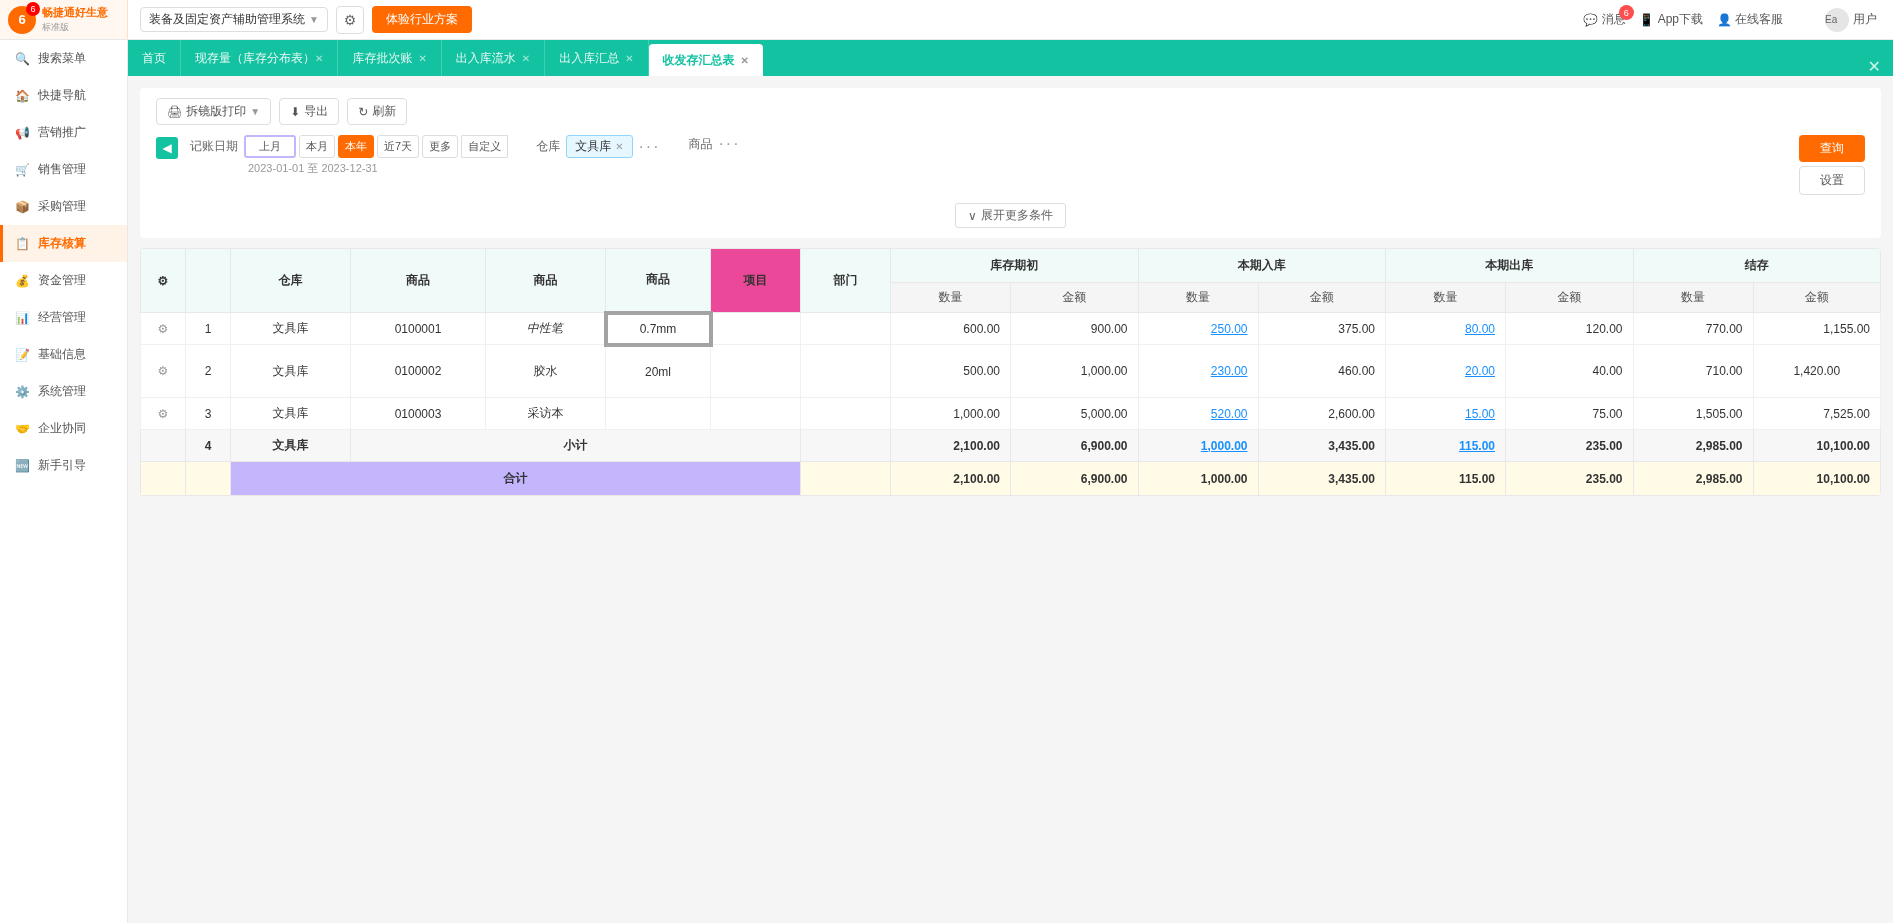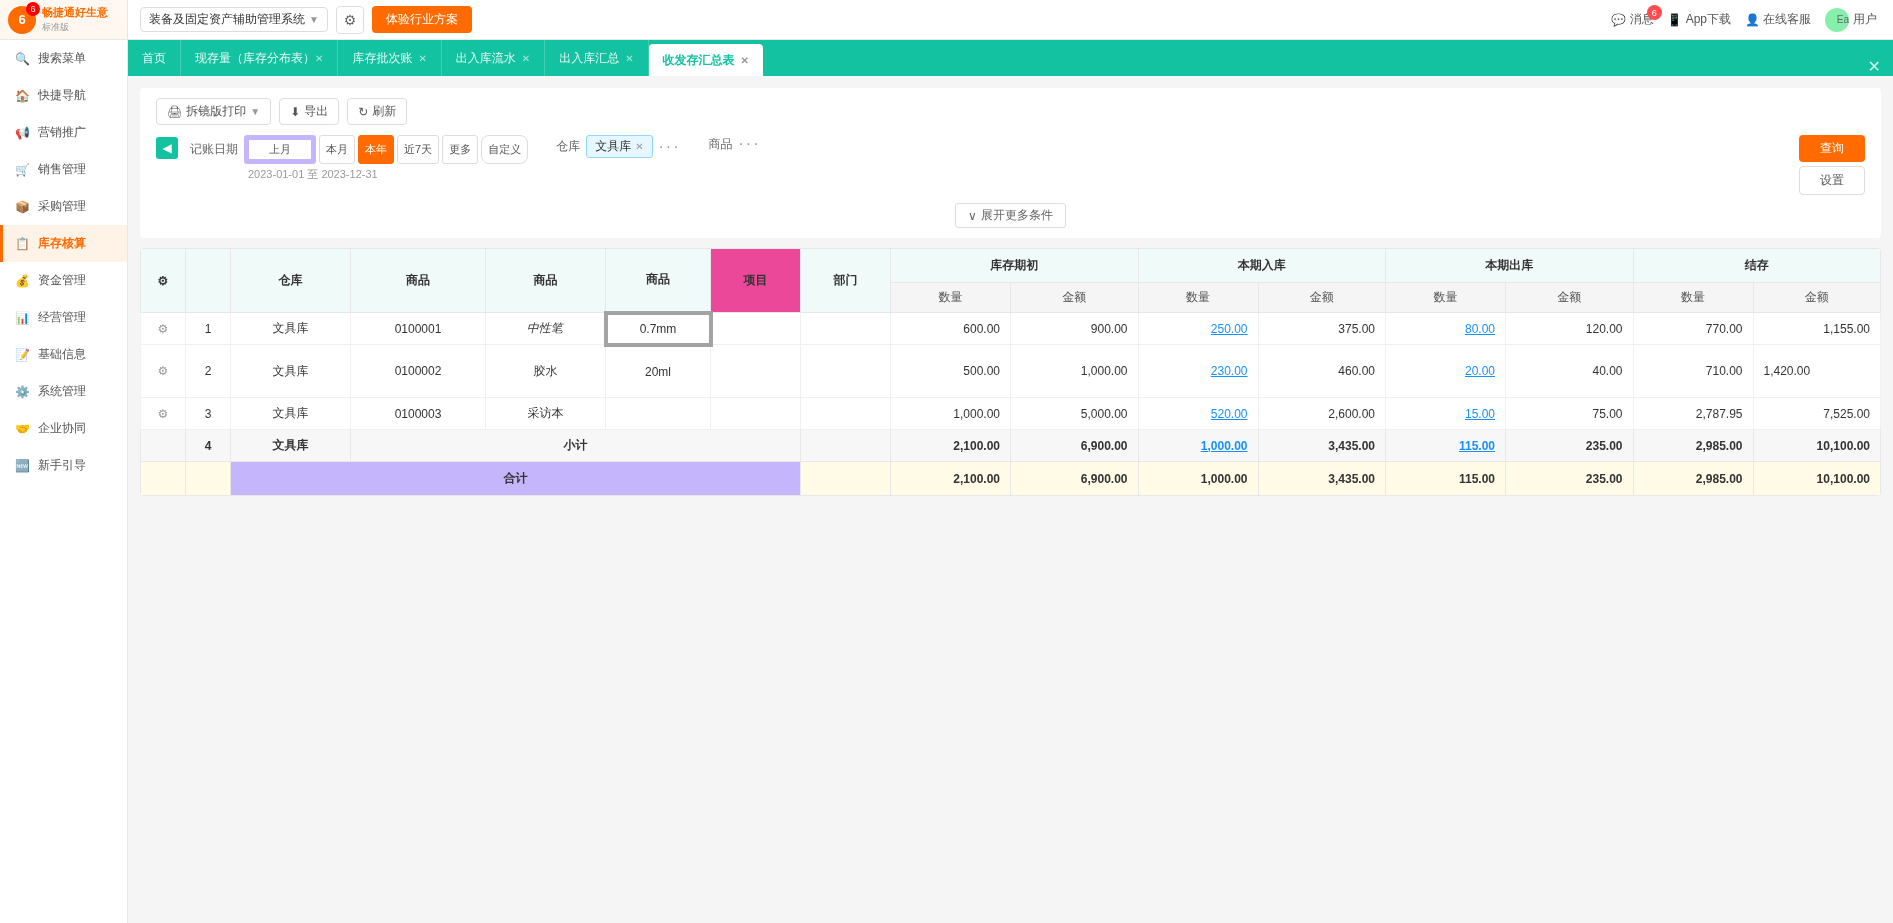--- a/index.html
+++ b/index.html
@@ -45,21 +45,21 @@
     </div>
     <div style="display:flex;align-items:center;gap:3px;cursor:pointer;font-size:12px;color:#555;">
       <span>📱</span>
       <span>App下载</span>
     </div>
     <div style="display:flex;align-items:center;gap:3px;cursor:pointer;font-size:12px;color:#555;">
       <span>👤</span>
       <span>在线客服</span>
     </div>
     <div style="display:flex;align-items:center;gap:4px;cursor:pointer;">
-      <div style="width:24px;height:24px;background:#86efac;border-radius:50%;display:flex;align-items:center;justify-content:flex-end;font-size:10px;color:#666;">
+      <div style="width:24px;height:24px;background:#e5e5e5;border-radius:50%;display:flex;align-items:center;justify-content:flex-start;font-size:10px;color:#666;margin-left:28px;">
         <span>Ea</span>
       </div>
       <span style="font-size:12px;color:#555;">用户</span>
     </div>
   </div>
 </div>
 
 <div style="display:flex;height:883px;">
 
   <div style="width:128px;background:#fff;border-right:1px solid #e8e8e8;display:flex;flex-direction:column;overflow-y:auto;flex-shrink:0;">
@@ -165,26 +165,26 @@
         </div>
 
         <div style="display:flex;align-items:flex-start;gap:12px;">
 
           <button style="background:#13c2a0;color:white;border:none;border-radius:3px;width:22px;height:22px;cursor:pointer;font-size:12px;display:flex;align-items:center;justify-content:center;flex-shrink:0;margin-top:2px;">◀</button>
 
           <div style="display:flex;flex-direction:column;gap:3px;">
             <div style="display:flex;align-items:center;gap:6px;">
               <span style="color:#666;font-size:12px;white-space:nowrap;">记账日期</span>
               <div style="display:flex;gap:3px;">
-                <button style="padding:2px 20px;border:5px solid #c4b5fd;border-radius:3px;cursor:pointer;font-size:11px;color:#555;background:#fff;">上月</button>
+                <button style="padding:2px 13px;border:2px solid #c4b5fd;border-radius:3px;cursor:pointer;font-size:11px;color:#555;background:#fff;">上月</button>
                 <button style="padding:2px 6px;border:1px solid #ddd;border-radius:3px;cursor:pointer;font-size:11px;color:#555;background:#fff;">本月</button>
                 <button style="padding:2px 6px;border:1px solid #ddd;border-radius:3px;cursor:pointer;font-size:11px;color:#fff;background:#ff6b00;border-color:#ff6b00;">本年</button>
                 <button style="padding:2px 6px;border:1px solid #ddd;border-radius:3px;cursor:pointer;font-size:11px;color:#555;background:#fff;">近7天</button>
                 <button style="padding:2px 6px;border:1px solid #ddd;border-radius:3px;cursor:pointer;font-size:11px;color:#555;background:#fff;">更多</button>
-                <button style="padding:2px 6px;border:1px solid #ddd;border-radius:8px;cursor:pointer;font-size:11px;color:#555;background:#fff;">自定义</button>
+                <button style="padding:2px 6px;border:1px solid #ddd;border-radius:1px;cursor:pointer;font-size:11px;color:#555;background:#fff;">自定义</button>
               </div>
             </div>
             <div style="font-size:11px;color:#999;padding-left:58px;">2023-01-01 至 2023-12-31</div>
           </div>
 
           <div style="display:flex;align-items:center;gap:6px;margin-left:16px;">
             <span style="color:#666;font-size:12px;white-space:nowrap;">仓库</span>
             <div style="background:#e6f7ff;border:1px solid #91d5ff;border-radius:3px;padding:2px 8px;font-size:12px;display:flex;align-items:center;gap:4px;">
               <span>文具库</span>
               <span style="cursor:pointer;color:#999;font-size:10px;">✕</span>
@@ -269,38 +269,38 @@
     <td style="padding:7px 10px;border:1px solid #f0f0f0;text-align:center;color:#333;">20ml</td>
     <td style="padding:7px 10px;border:1px solid #f0f0f0;text-align:center;color:#333;"></td>
     <td style="padding:7px 10px;border:1px solid #f0f0f0;text-align:center;color:#333;"></td>
     <td style="padding:7px 10px;border:1px solid #f0f0f0;text-align:right;color:#333;">500.00</td>
     <td style="padding:7px 10px;border:1px solid #f0f0f0;text-align:right;color:#333;">1,000.00</td>
     <td style="padding:7px 10px;border:1px solid #f0f0f0;text-align:right;color:#1890ff;cursor:pointer;text-decoration:underline;">230.00</td>
     <td style="padding:7px 10px;border:1px solid #f0f0f0;text-align:right;color:#333;">460.00</td>
     <td style="padding:7px 10px;border:1px solid #f0f0f0;text-align:right;color:#1890ff;cursor:pointer;text-decoration:underline;">20.00</td>
     <td style="padding:7px 10px;border:1px solid #f0f0f0;text-align:right;color:#333;">40.00</td>
     <td style="padding:7px 10px;border:1px solid #f0f0f0;text-align:right;color:#333;">710.00</td>
-    <td style="padding:19px 10px;border:1px solid #f0f0f0;text-align:left;color:#333;">1,420.00</td>
+    <td style="padding:19px 10px;border:1px solid #f0f0f0;text-align:center;color:#333;">1,420.00</td>
   </tr>
               <tr style="background: rgb(255, 255, 255);">
     <td style="padding:7px 6px;border:1px solid #f0f0f0;text-align:center;color:#999;">⚙</td>
     <td style="padding:7px 6px;border:1px solid #f0f0f0;text-align:center;color:#333;">3</td>
     <td style="padding:7px 10px;border:1px solid #f0f0f0;text-align:center;color:#333;">文具库</td>
     <td style="padding:7px 10px;border:1px solid #f0f0f0;text-align:center;color:#333;">0100003</td>
     <td style="padding:7px 10px;border:1px solid #f0f0f0;text-align:center;color:#333;">采访本</td>
     <td style="padding:7px 10px;border:1px solid #f0f0f0;text-align:center;color:#333;"></td>
     <td style="padding:7px 10px;border:1px solid #f0f0f0;text-align:center;color:#333;"></td>
     <td style="padding:7px 10px;border:1px solid #f0f0f0;text-align:center;color:#333;"></td>
     <td style="padding:7px 10px;border:1px solid #f0f0f0;text-align:right;color:#333;">1,000.00</td>
     <td style="padding:7px 10px;border:1px solid #f0f0f0;text-align:right;color:#333;">5,000.00</td>
     <td style="padding:7px 10px;border:1px solid #f0f0f0;text-align:right;color:#1890ff;cursor:pointer;text-decoration:underline;">520.00</td>
     <td style="padding:7px 10px;border:1px solid #f0f0f0;text-align:right;color:#333;">2,600.00</td>
     <td style="padding:7px 10px;border:1px solid #f0f0f0;text-align:right;color:#1890ff;cursor:pointer;text-decoration:underline;">15.00</td>
     <td style="padding:7px 10px;border:1px solid #f0f0f0;text-align:right;color:#333;">75.00</td>
-    <td style="padding:7px 10px;border:1px solid #f0f0f0;text-align:right;color:#333;">2,787.95</td>
+    <td style="padding:7px 10px;border:1px solid #f0f0f0;text-align:right;color:#333;">1,505.00</td>
     <td style="padding:7px 10px;border:1px solid #f0f0f0;text-align:right;color:#333;">7,525.00</td>
   </tr>
               <tr style="background: rgb(247, 247, 247); font-weight: bold;">
   <td style="padding:7px 6px;border:1px solid #e8e8e8;text-align:center;"></td>
   <td style="padding:7px 6px;border:1px solid #e8e8e8;text-align:center;">4</td>
   <td style="padding:7px 10px;border:1px solid #e8e8e8;text-align:center;">文具库</td>
   <td colspan="4" style="padding:7px 10px;border:1px solid #e8e8e8;text-align:center;">小计</td>
   <td style="padding:7px 10px;border:1px solid #e8e8e8;"></td>
   <td style="padding:7px 10px;border:1px solid #e8e8e8;text-align:right;">2,100.00</td>
   <td style="padding:7px 10px;border:1px solid #e8e8e8;text-align:right;">6,900.00</td>

